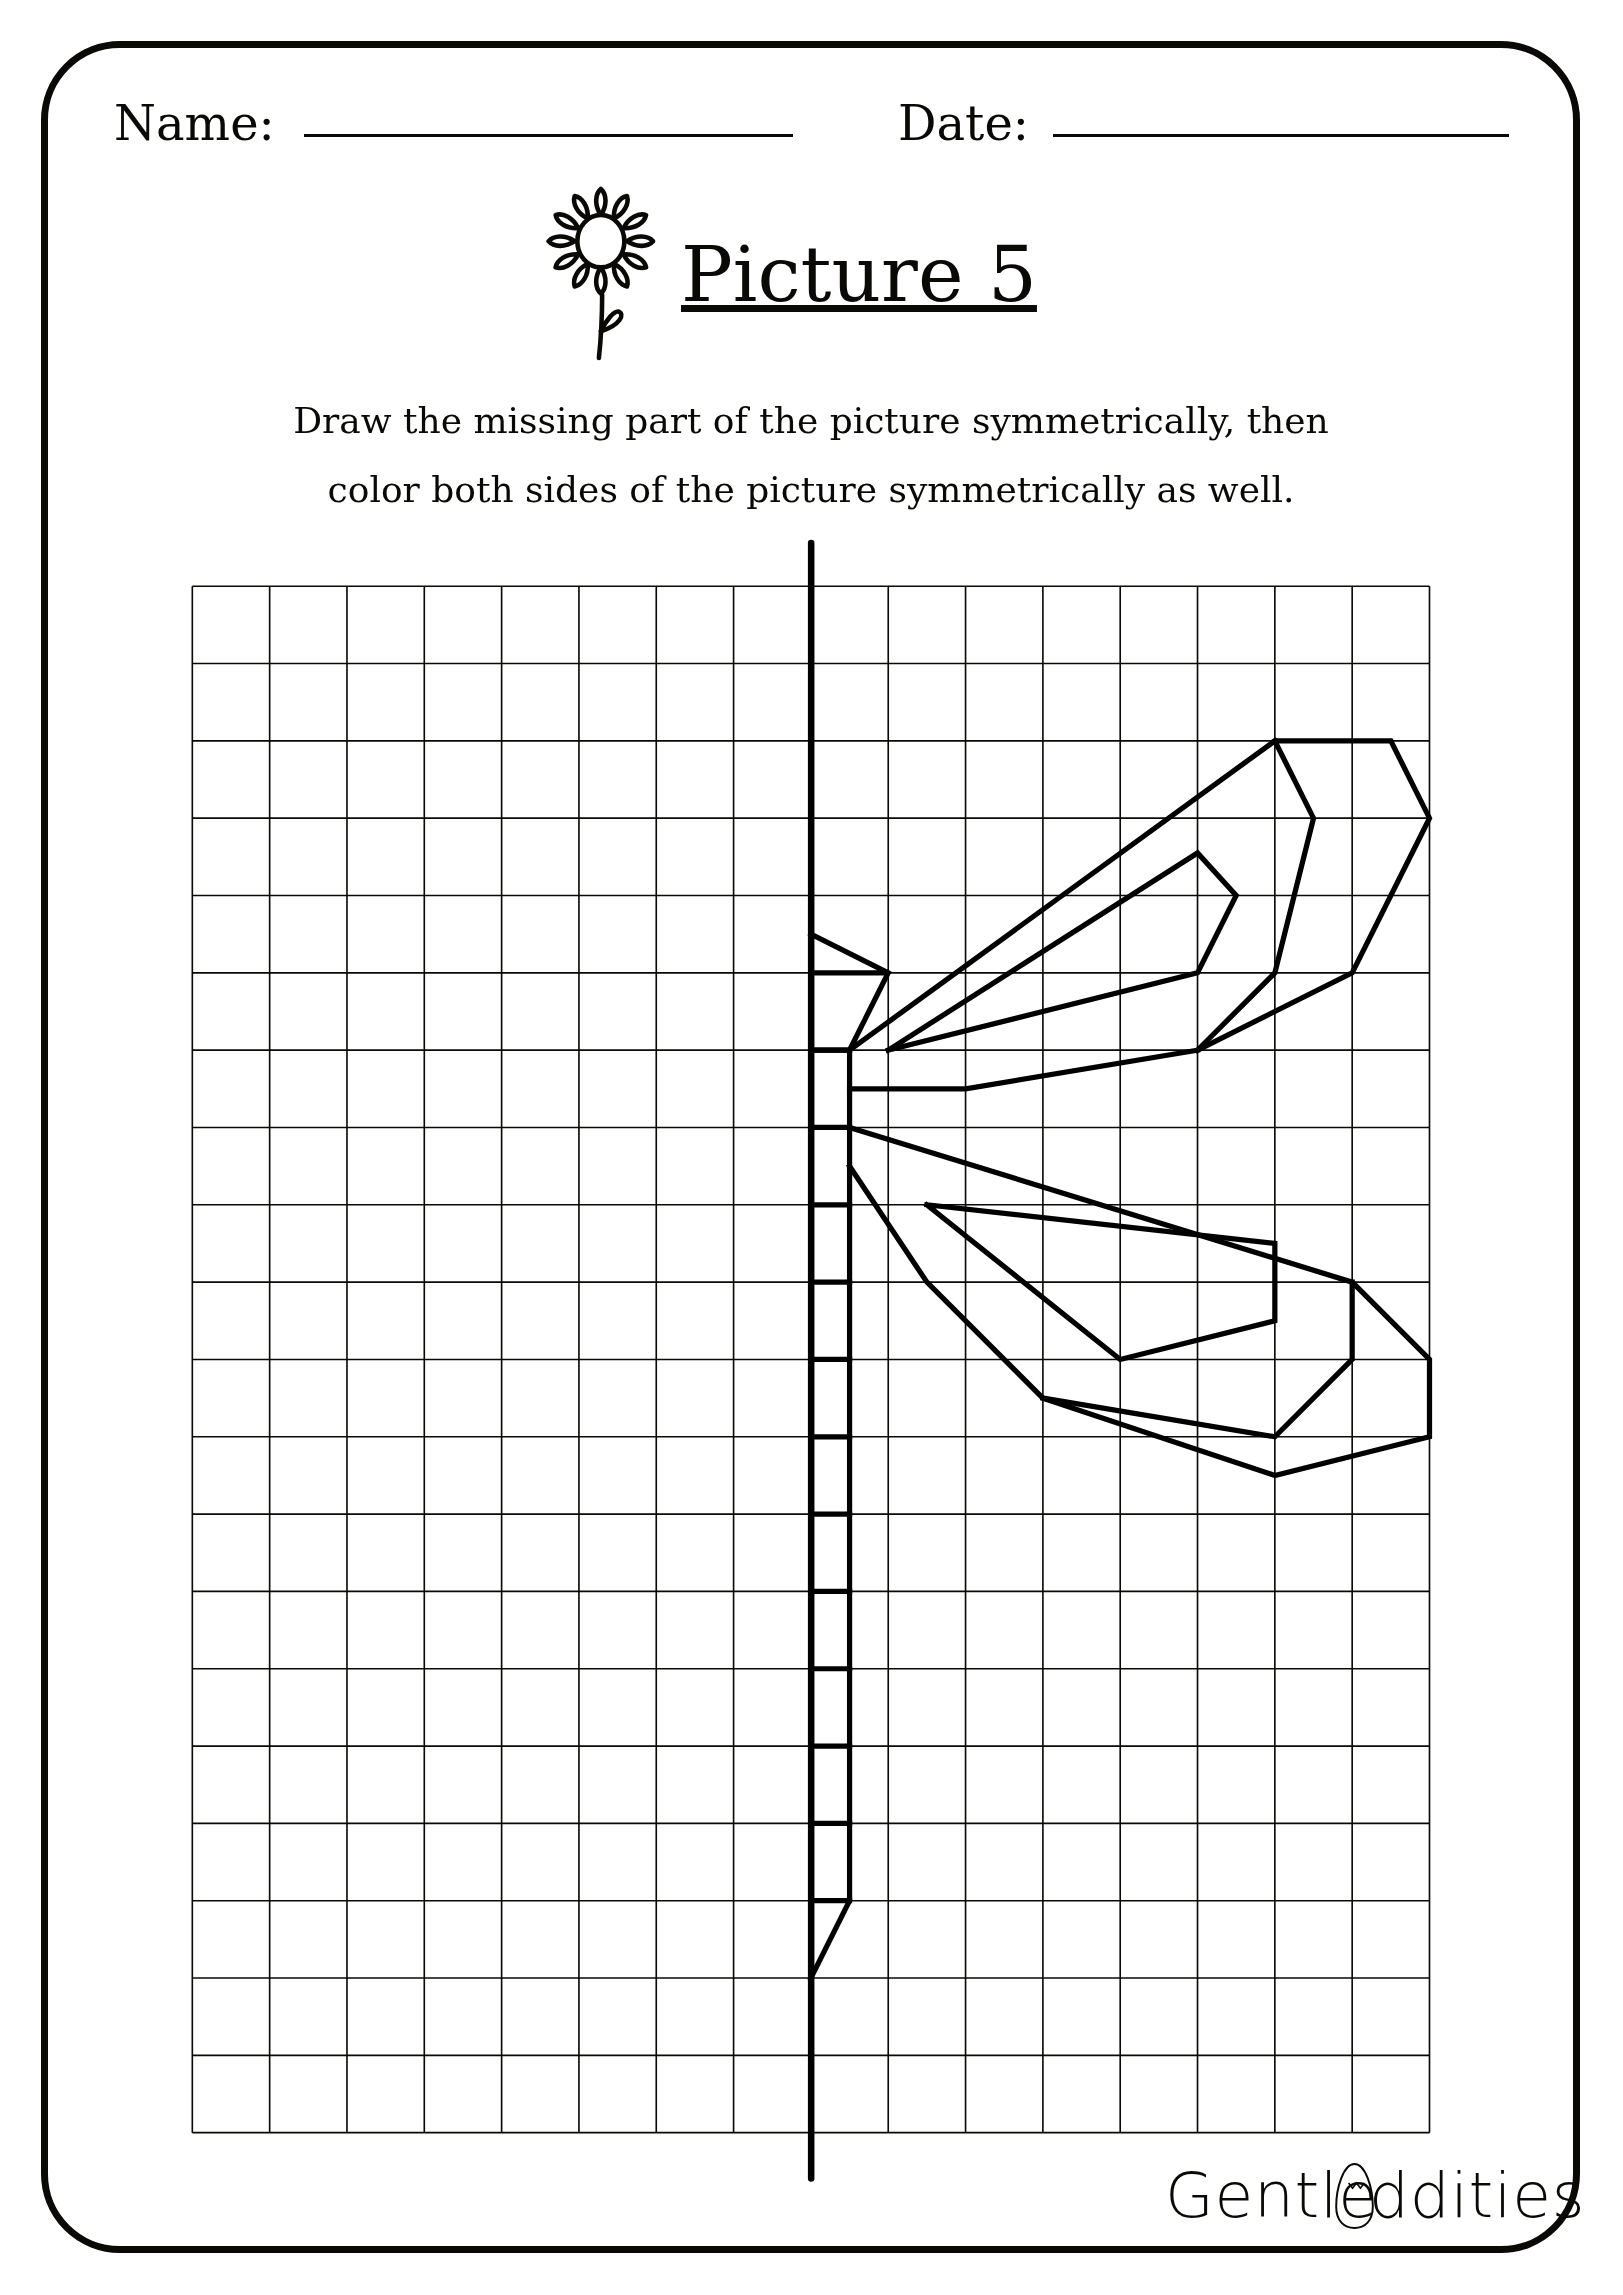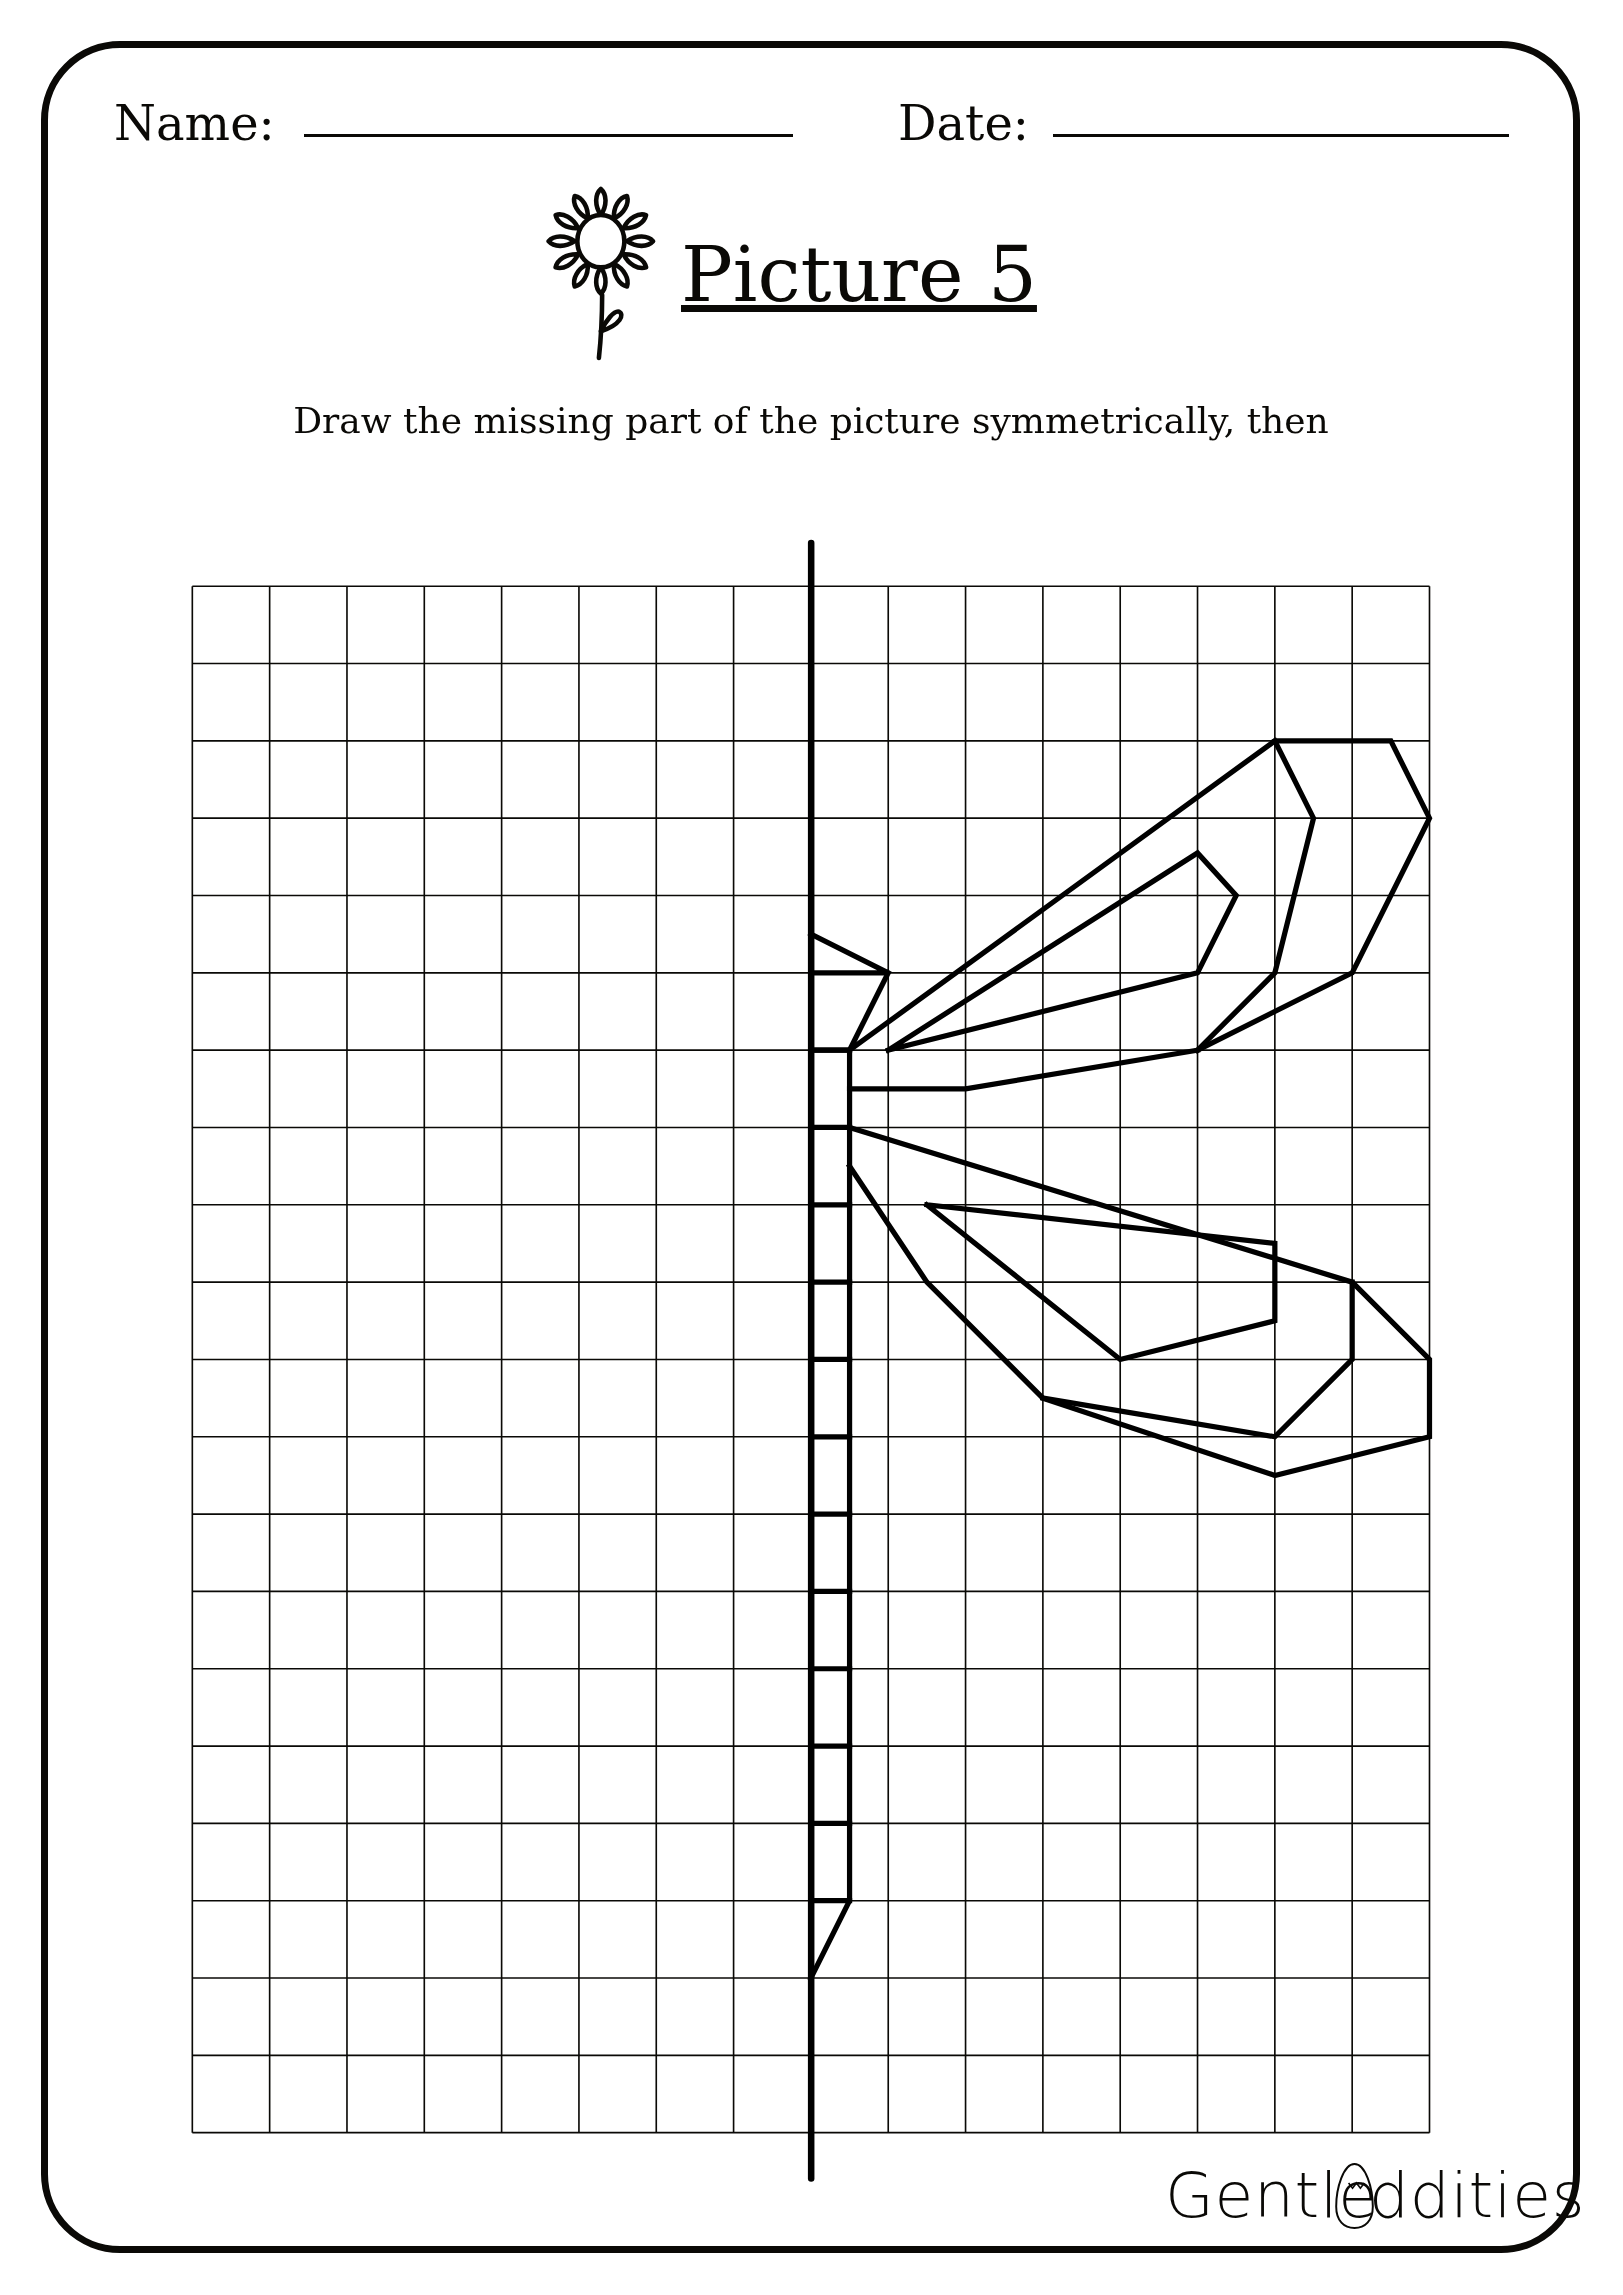--- a/index.html
+++ b/index.html
@@ -50,20 +50,21 @@
       <ellipse cx="0" cy="0" rx="36" ry="40" fill="#ffffff"></ellipse>
     </g>
     <path d="M86,166 C86,200 84,235 81,263"></path>
     <path d="M84,222 C92,205 104,190 112,192 C120,196 115,212 84,222 Z"></path>
   </g>
 </svg>
 <span class="title serif">Picture 5</span>
 
 <div class="instructions serif">
   <div>Draw the missing part of the picture symmetrically, then</div>
+  <div>color both sides of the picture symmetrically as well.</div>
 </div>
 
 <svg class="worksheet" viewBox="0 0 2481 3508">
   <g id="grid-lines" class="interactive" stroke="#0a0906" stroke-width="2.5" fill="none">
       <line x1="294" x2="294" y1="896" y2="3260"></line>
       <line x1="412.2" x2="412.2" y1="896" y2="3260"></line>
       <line x1="530.4" x2="530.4" y1="896" y2="3260"></line>
       <line x1="648.6" x2="648.6" y1="896" y2="3260"></line>
       <line x1="766.8" x2="766.8" y1="896" y2="3260"></line>
       <line x1="885" x2="885" y1="896" y2="3260"></line>

